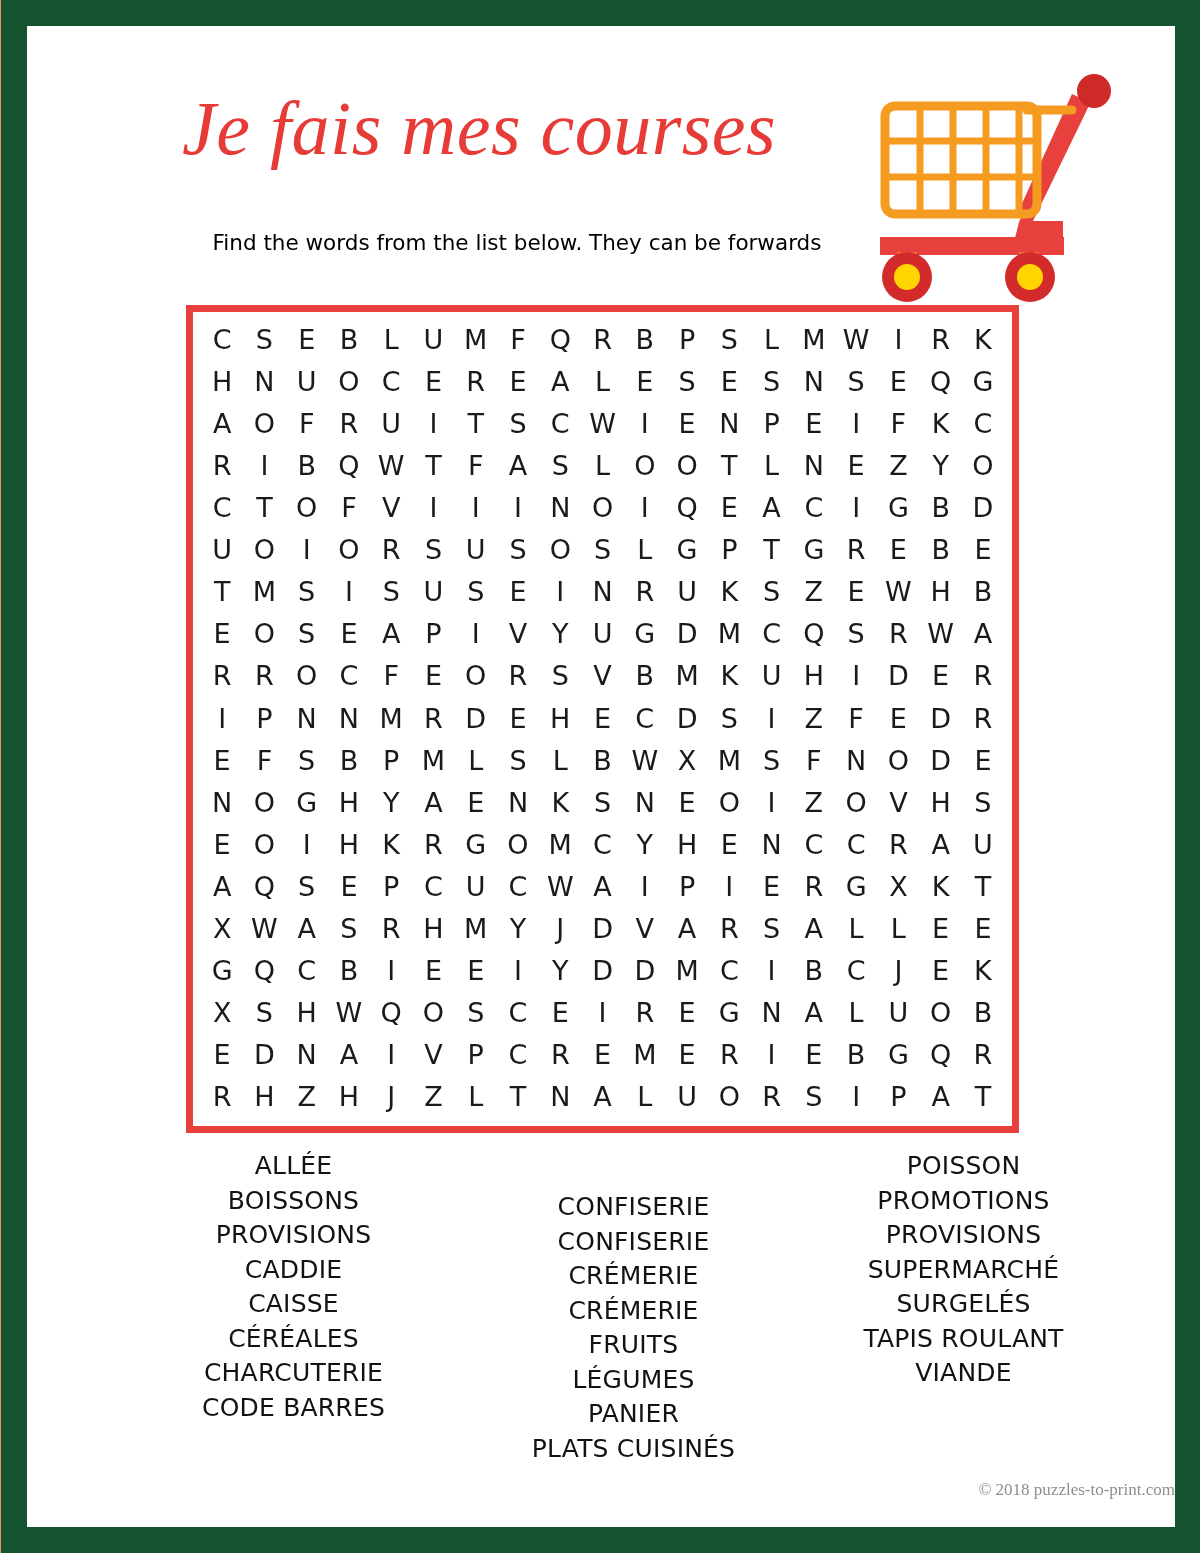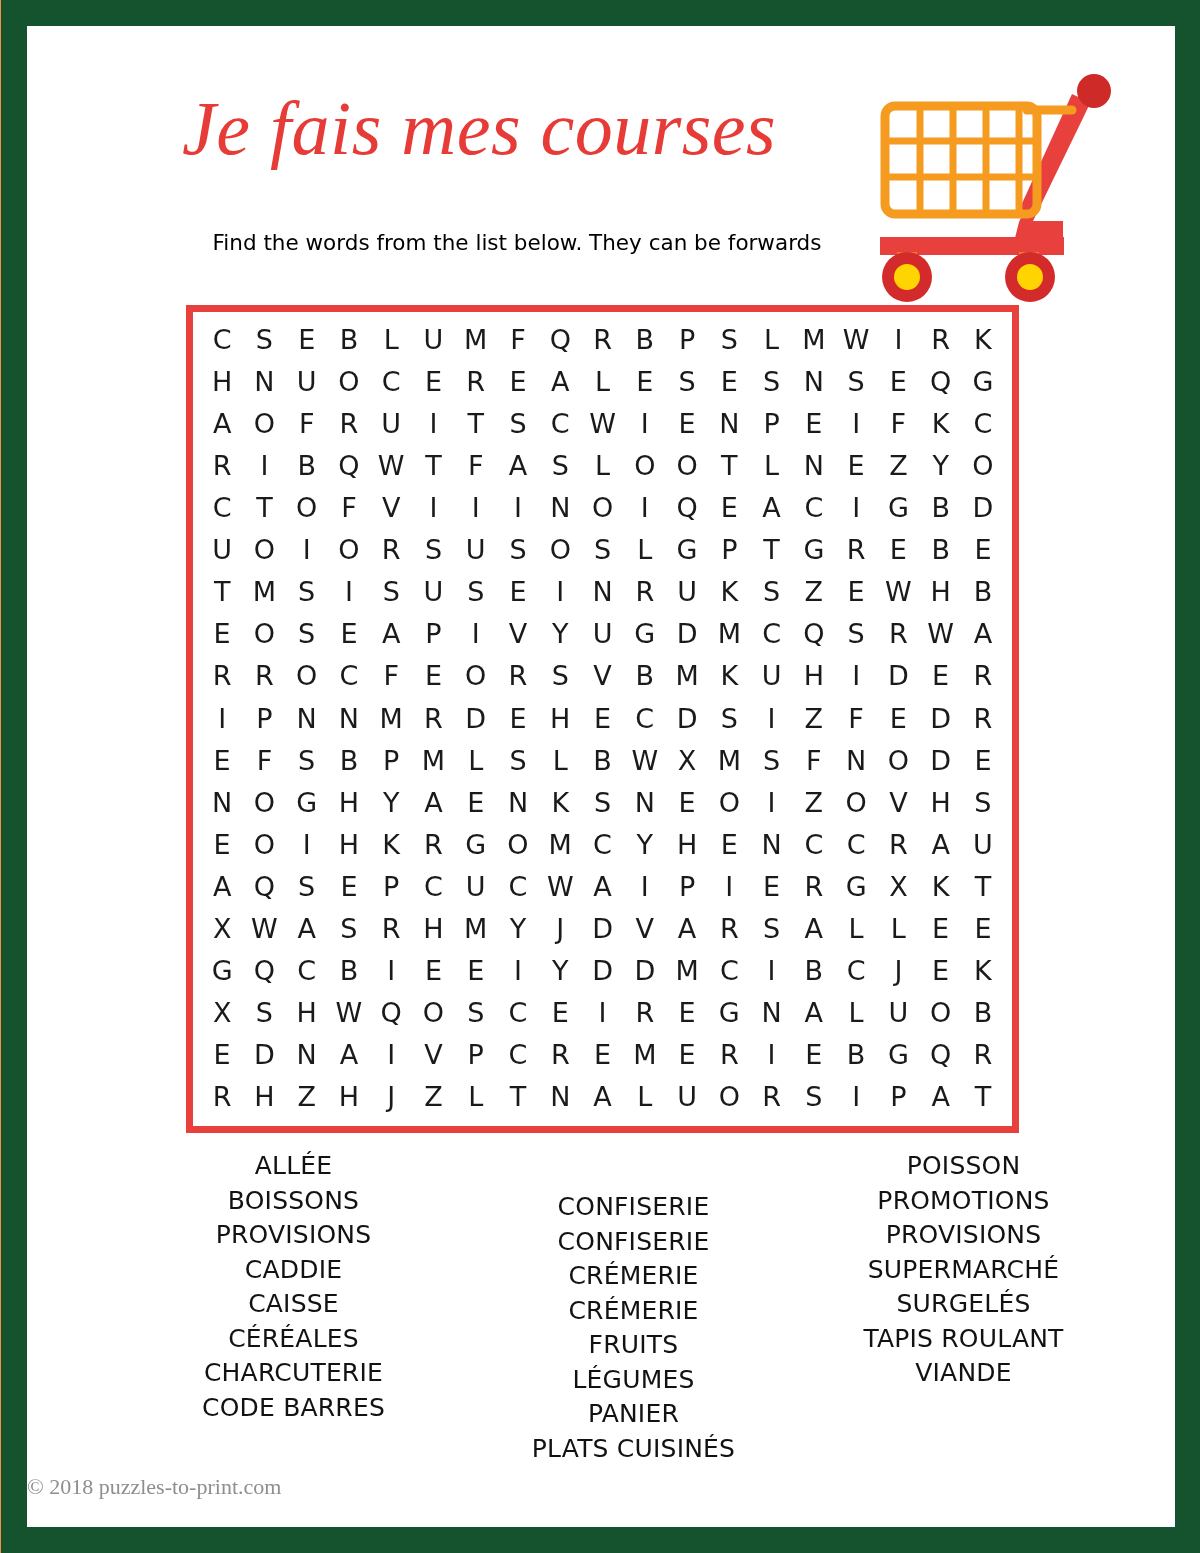--- a/index.html
+++ b/index.html
@@ -144,23 +144,23 @@
     white-space: nowrap;
     letter-spacing: 0.2px;
   }
 
   
   #footer-credit {
     position: absolute;
     left: 0;
     bottom: 27px;
     width: 1148px;
-    text-align: left;
+    text-align: right;
     font-family: "Liberation Serif", "DejaVu Serif", serif;
-    font-size: 22px;
+    font-size: 17px;
     color: #8E8E8E;
   }
 </style>
 </head>
 <body>
 
 <div id="page">
   <div id="sheet">
 
     <div id="header">

